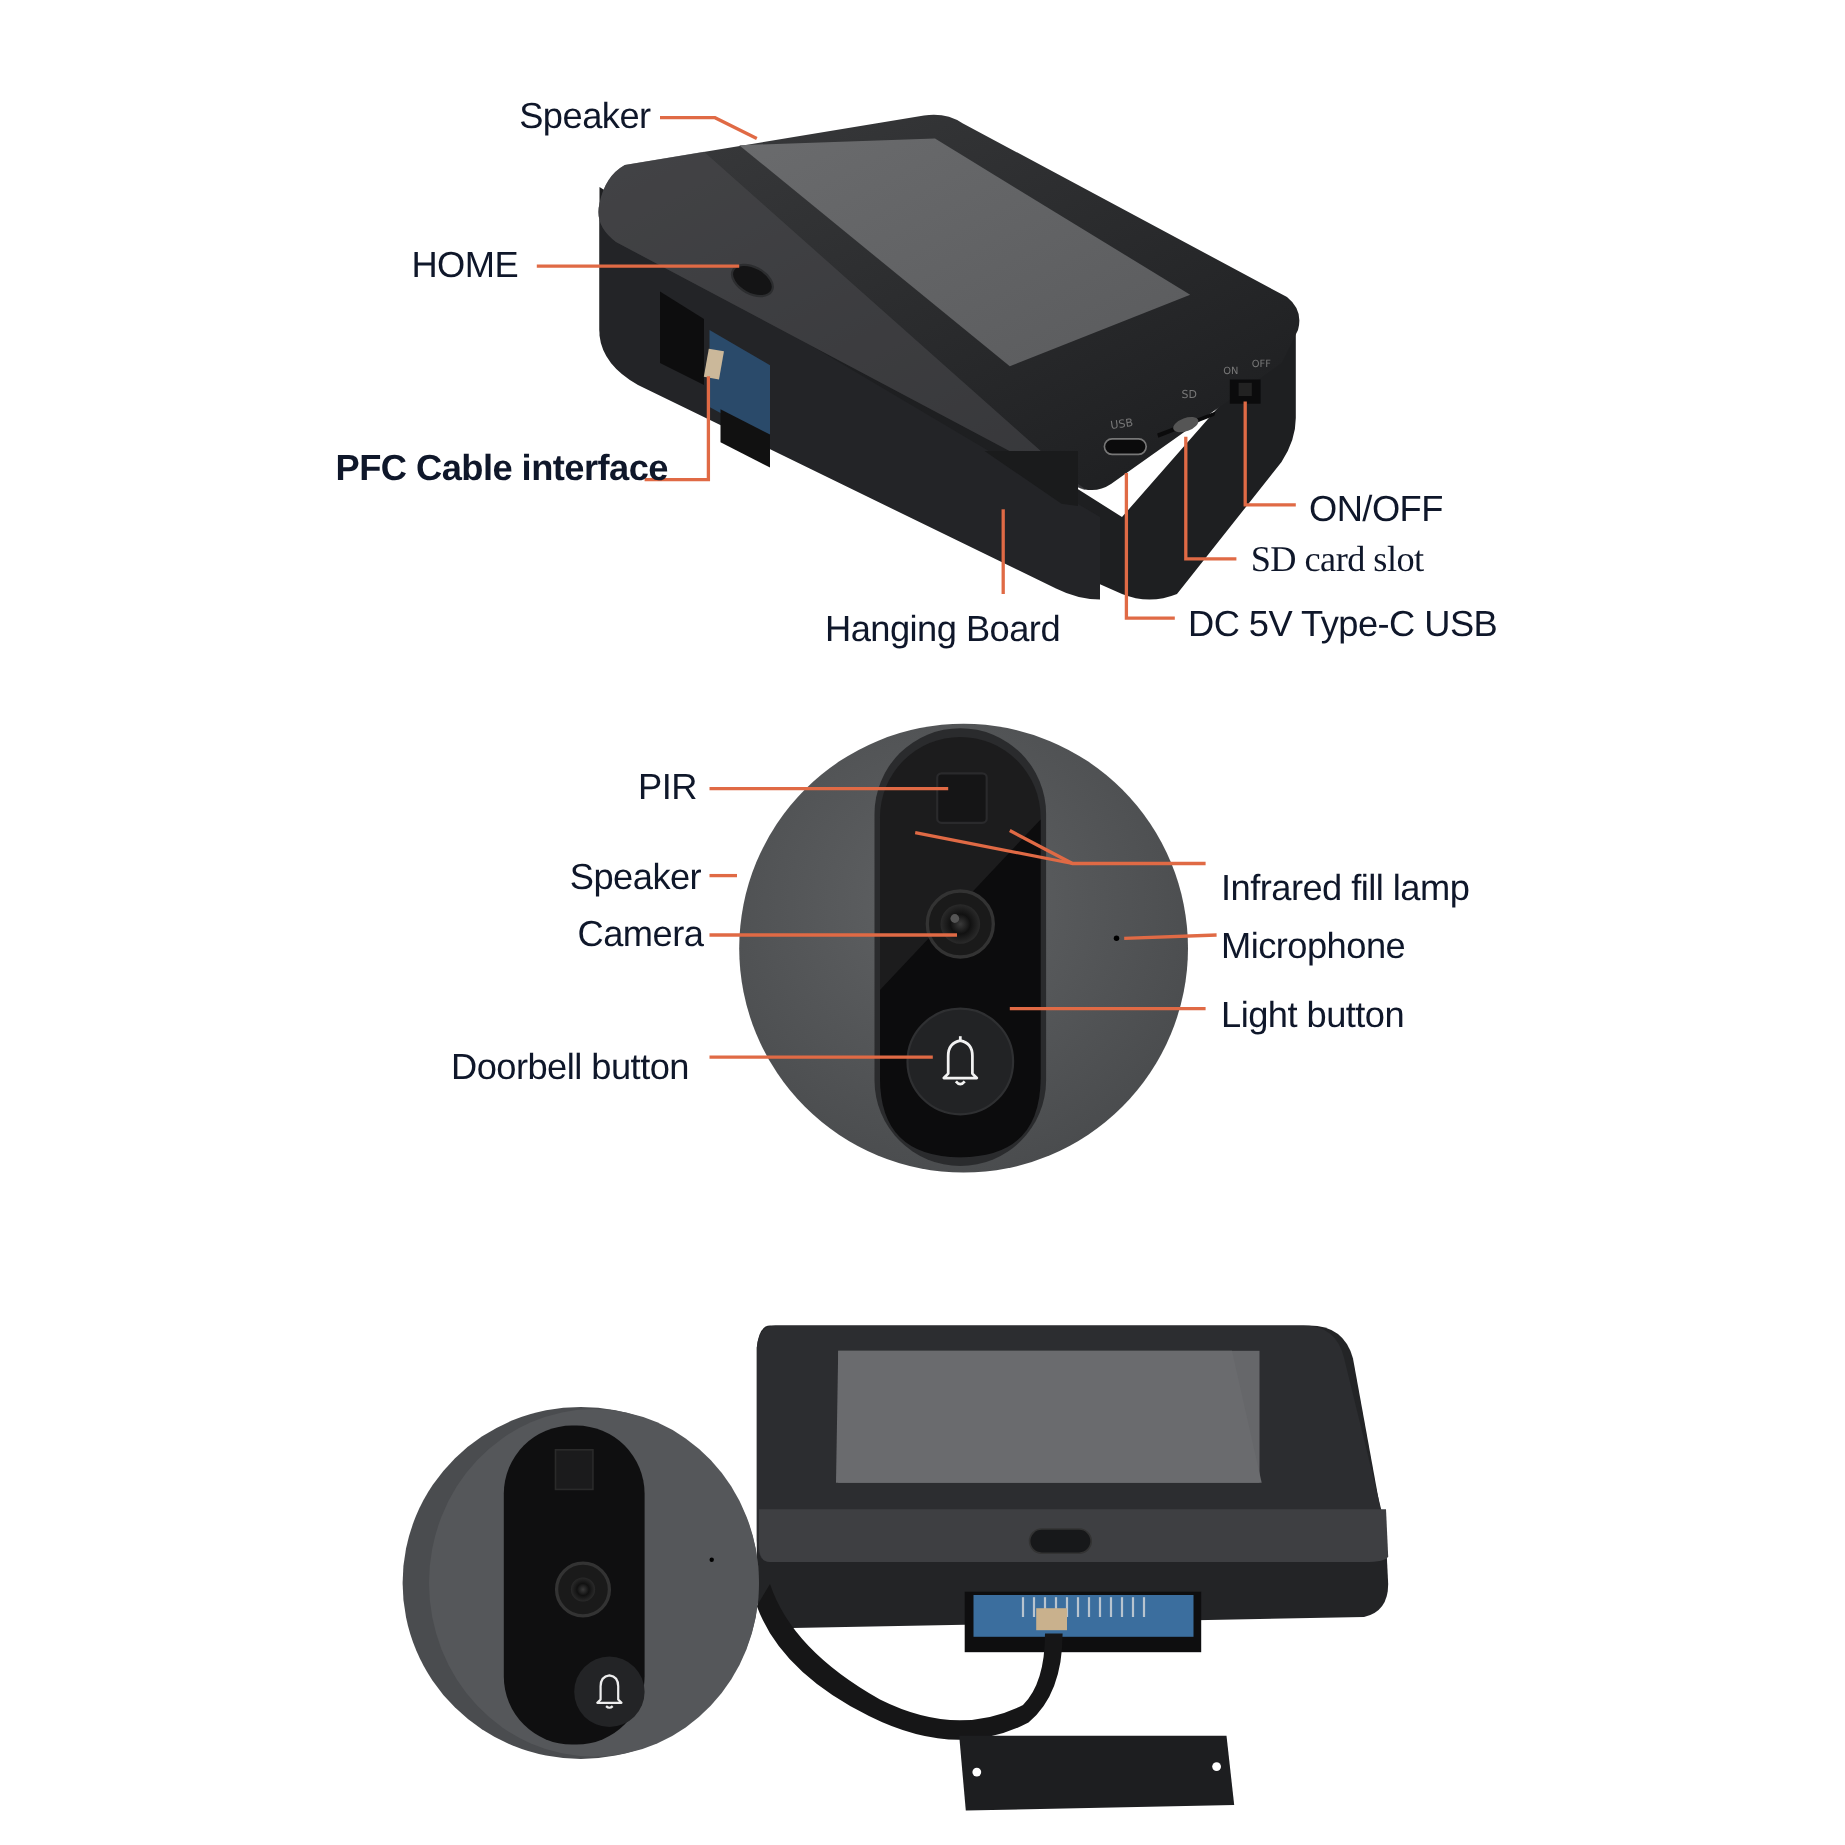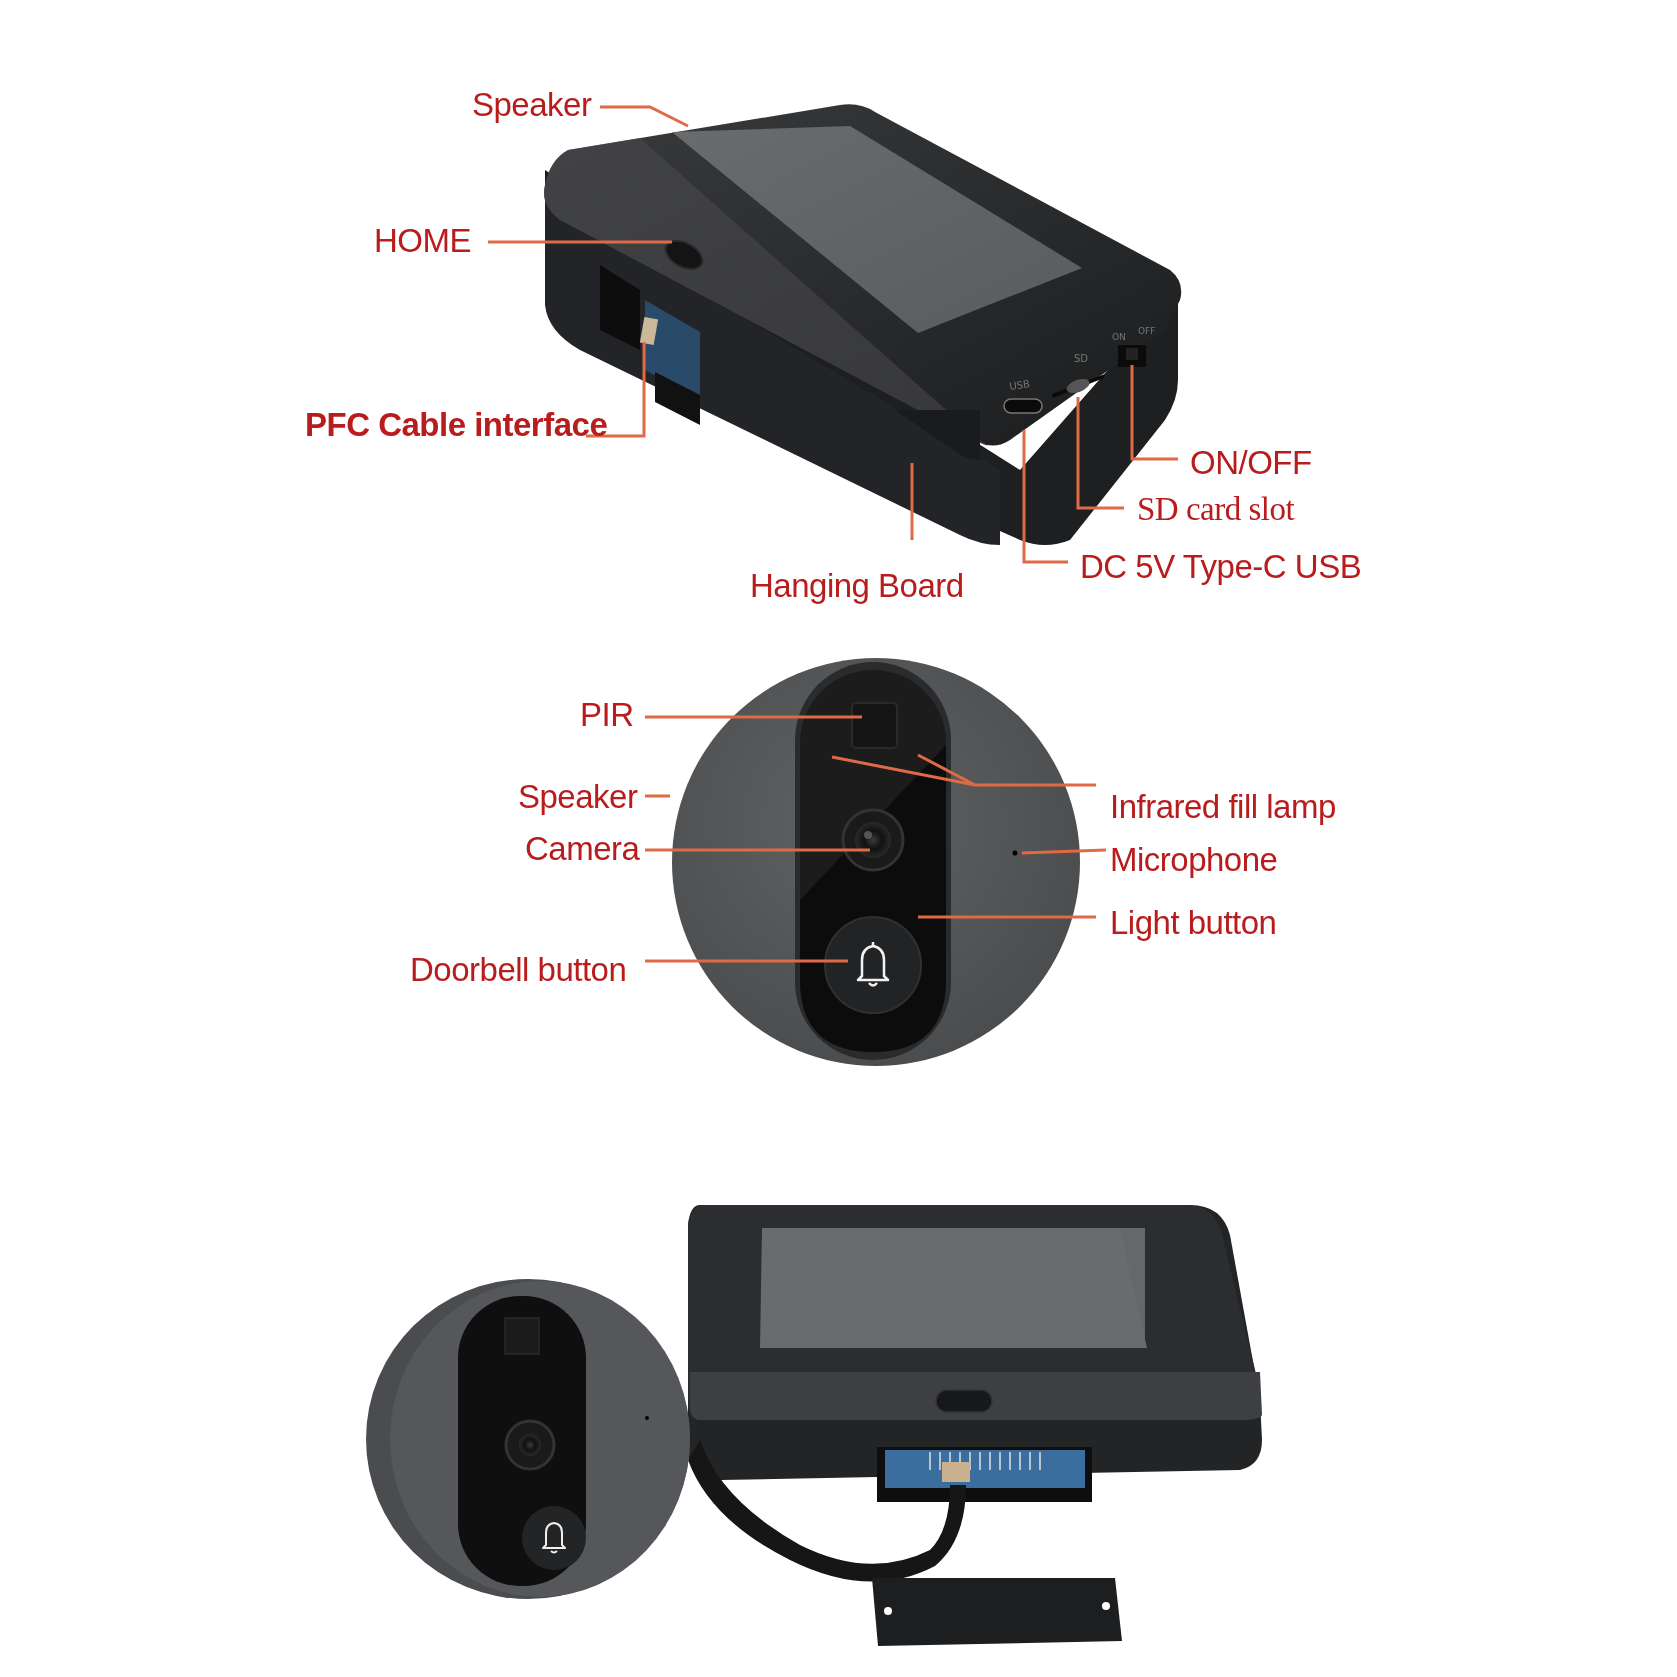--- a/index.html
+++ b/index.html
@@ -1,20 +1,20 @@
 <!DOCTYPE html>
 <html><head>
 <meta charset="utf-8">
 <style>
   html, body { margin: 0; padding: 0; background: #ffffff; }
   body { width: 1677px; height: 1677px; position: relative; overflow: hidden;
          font-family: "Liberation Sans", "DejaVu Sans", sans-serif; color: #111; }
   svg.stage { position: absolute; left: 0; top: 0; }
   .label { position: absolute; font-size: 33px; line-height: 1; white-space: nowrap;
-           letter-spacing: -0.5px; color: #b91c1c; }
+           letter-spacing: -0.5px; color: #0f172a; }
 </style>
 </head>
 <body>
 
 <svg class="stage" width="1677" height="1677" viewBox="0 0 1677 1677" xmlns="http://www.w3.org/2000/svg">
   <defs>
     <linearGradient id="bodyGrad" x1="0" y1="0" x2="1" y2="1">
       <stop offset="0" stop-color="#3a3b3d"></stop>
       <stop offset="1" stop-color="#1b1c1e"></stop>
     </linearGradient>
@@ -148,21 +148,21 @@
       <path d="M546 1545 L546 1533 Q546 1524 554 1523 Q562 1524 562 1533 L562 1545 L565 1548 L543 1548 Z"></path>
       <path d="M551 1551 Q554 1554 557 1551"></path>
     </g>
     <circle cx="647" cy="1418" r="2" fill="#000"></circle>
   </g>
 </svg>
 
 <div class="label" style="left:472px; top:88px;">Speaker</div>
 <div class="label" style="left:374px; top:224px;">HOME</div>
 <div class="label" style="left:305px; top:408px;font-weight:bold;">PFC Cable interface</div>
-<div class="label" style="left:750px; top:555px;margin-top:14px;">Hanging Board</div>
+<div class="label" style="left:750px; top:555px;">Hanging Board</div>
 <div class="label" style="left:1190px; top:446px;">ON/OFF</div>
 <div class="label" style="left:1137px; top:493px;font-family:Liberation Serif, serif;">SD card slot</div>
 <div class="label" style="left:1080px; top:550px;">DC 5V Type-C USB</div>
 
 <div class="label" style="left:580px; top:698px;">PIR</div>
 <div class="label" style="left:518px; top:780px;">Speaker</div>
 <div class="label" style="left:525px; top:832px;">Camera</div>
 <div class="label" style="left:410px; top:953px;">Doorbell button</div>
 <div class="label" style="left:1110px; top:790px;">Infrared fill lamp</div>
 <div class="label" style="left:1110px; top:843px;">Microphone</div>

